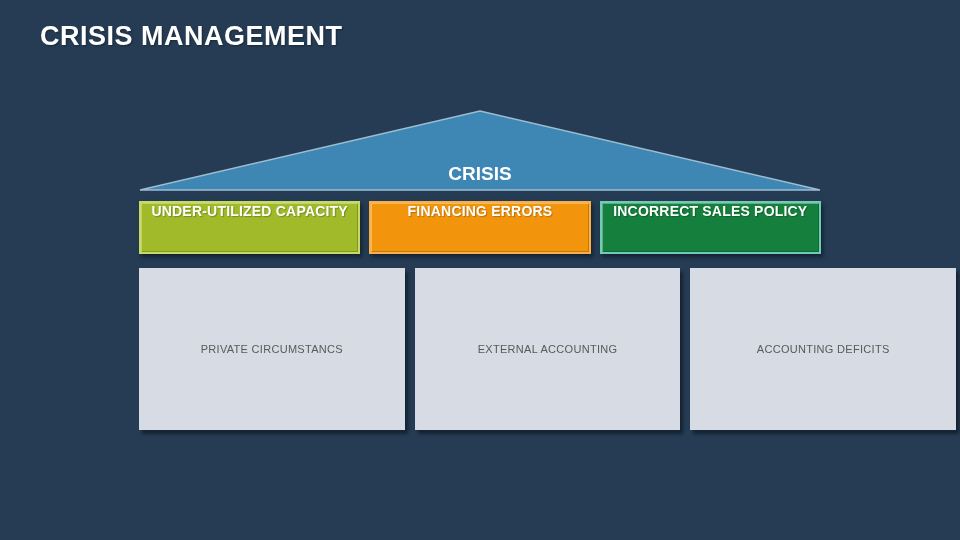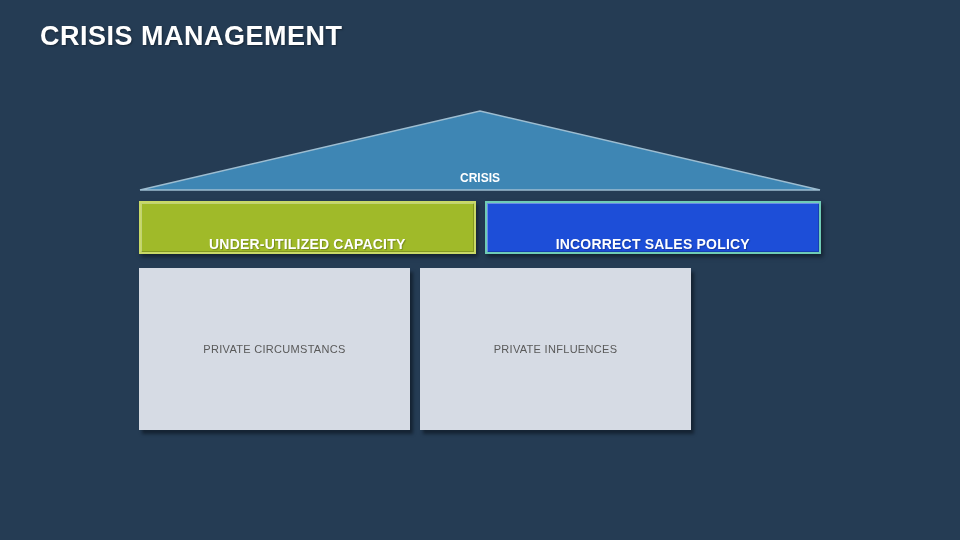--- a/index.html
+++ b/index.html
@@ -29,56 +29,56 @@
     width: 684px;
     height: 83px;
   }
   .roof svg { display: block; width: 100%; height: 100%; }
   .roof-label {
     position: absolute;
     left: 0;
     right: 0;
     bottom: 7px;
     text-align: center;
-    font-size: 12px;
+    font-size: 19px;
     font-weight: bold;
     color: #ffffff;
   }
 
   .bars-row {
     position: absolute;
     left: 139px;
     top: 201px;
     width: 682px;
     height: 53px;
     display: flex;
     gap: 9px;
   }
   .bar {
     flex: 1;
     display: flex;
-    align-items: flex-end;
+    align-items: flex-start;
     justify-content: center;
     border: 2px solid;
     box-shadow: 2px 3px 4px rgba(5,12,20,0.55),
                 inset 1px 1px 0 rgba(255,255,255,0.35),
                 inset -1px -1px 0 rgba(0,0,0,0.18);
     color: #ffffff;
     font-size: 14px;
     font-weight: bold;
     text-align: center;
     letter-spacing: 0.2px;
     text-shadow: 1px 1px 1px rgba(0,0,0,0.25);
   }
 
   .causes-row {
     position: absolute;
     left: 139px;
     top: 268px;
-    width: 552px;
+    width: 817px;
     height: 162px;
     display: flex;
     gap: 10px;
   }
   .cause {
     flex: 1;
     background: #D6DBE4;
     box-shadow: 3px 4px 3px rgba(5,12,20,0.5);
     display: flex;
     align-items: center;
@@ -102,27 +102,33 @@
     <svg viewBox="0 0 684 83" preserveAspectRatio="none">
       <polygon points="2,81 342,2 682,81" stroke-width="1.5" style="fill: rgb(62, 134, 180); stroke: rgb(157, 189, 209);"></polygon>
     </svg>
     <div class="roof-label">CRISIS</div>
   </div>
 
   <div class="bars-row">
     <div class="bar" style="background: rgb(160, 186, 41); border-color: rgb(201, 217, 103);">
       <span>UNDER-UTILIZED CAPACITY</span>
     </div>
-    <div class="bar" style="background: #1d4ed8; border-color: rgb(111, 204, 182);">
+    <div class="bar" style="background: rgb(242, 149, 13); border-color: rgb(247, 176, 76);">
+      <span>FINANCING ERRORS</span>
+    </div>
+    <div class="bar" style="background: #15803d; border-color: rgb(111, 204, 182);">
       <span>INCORRECT SALES POLICY</span>
     </div>
   </div>
 
   <div class="causes-row">
     <div class="cause">
       <span>PRIVATE CIRCUMSTANCS</span>
     </div>
     <div class="cause">
-      <span>PRIVATE INFLUENCES</span>
+      <span>EXTERNAL ACCOUNTING</span>
+    </div>
+    <div class="cause">
+      <span>ACCOUNTING DEFICITS</span>
     </div>
   </div>
 
 </div>
 
 </body></html>

